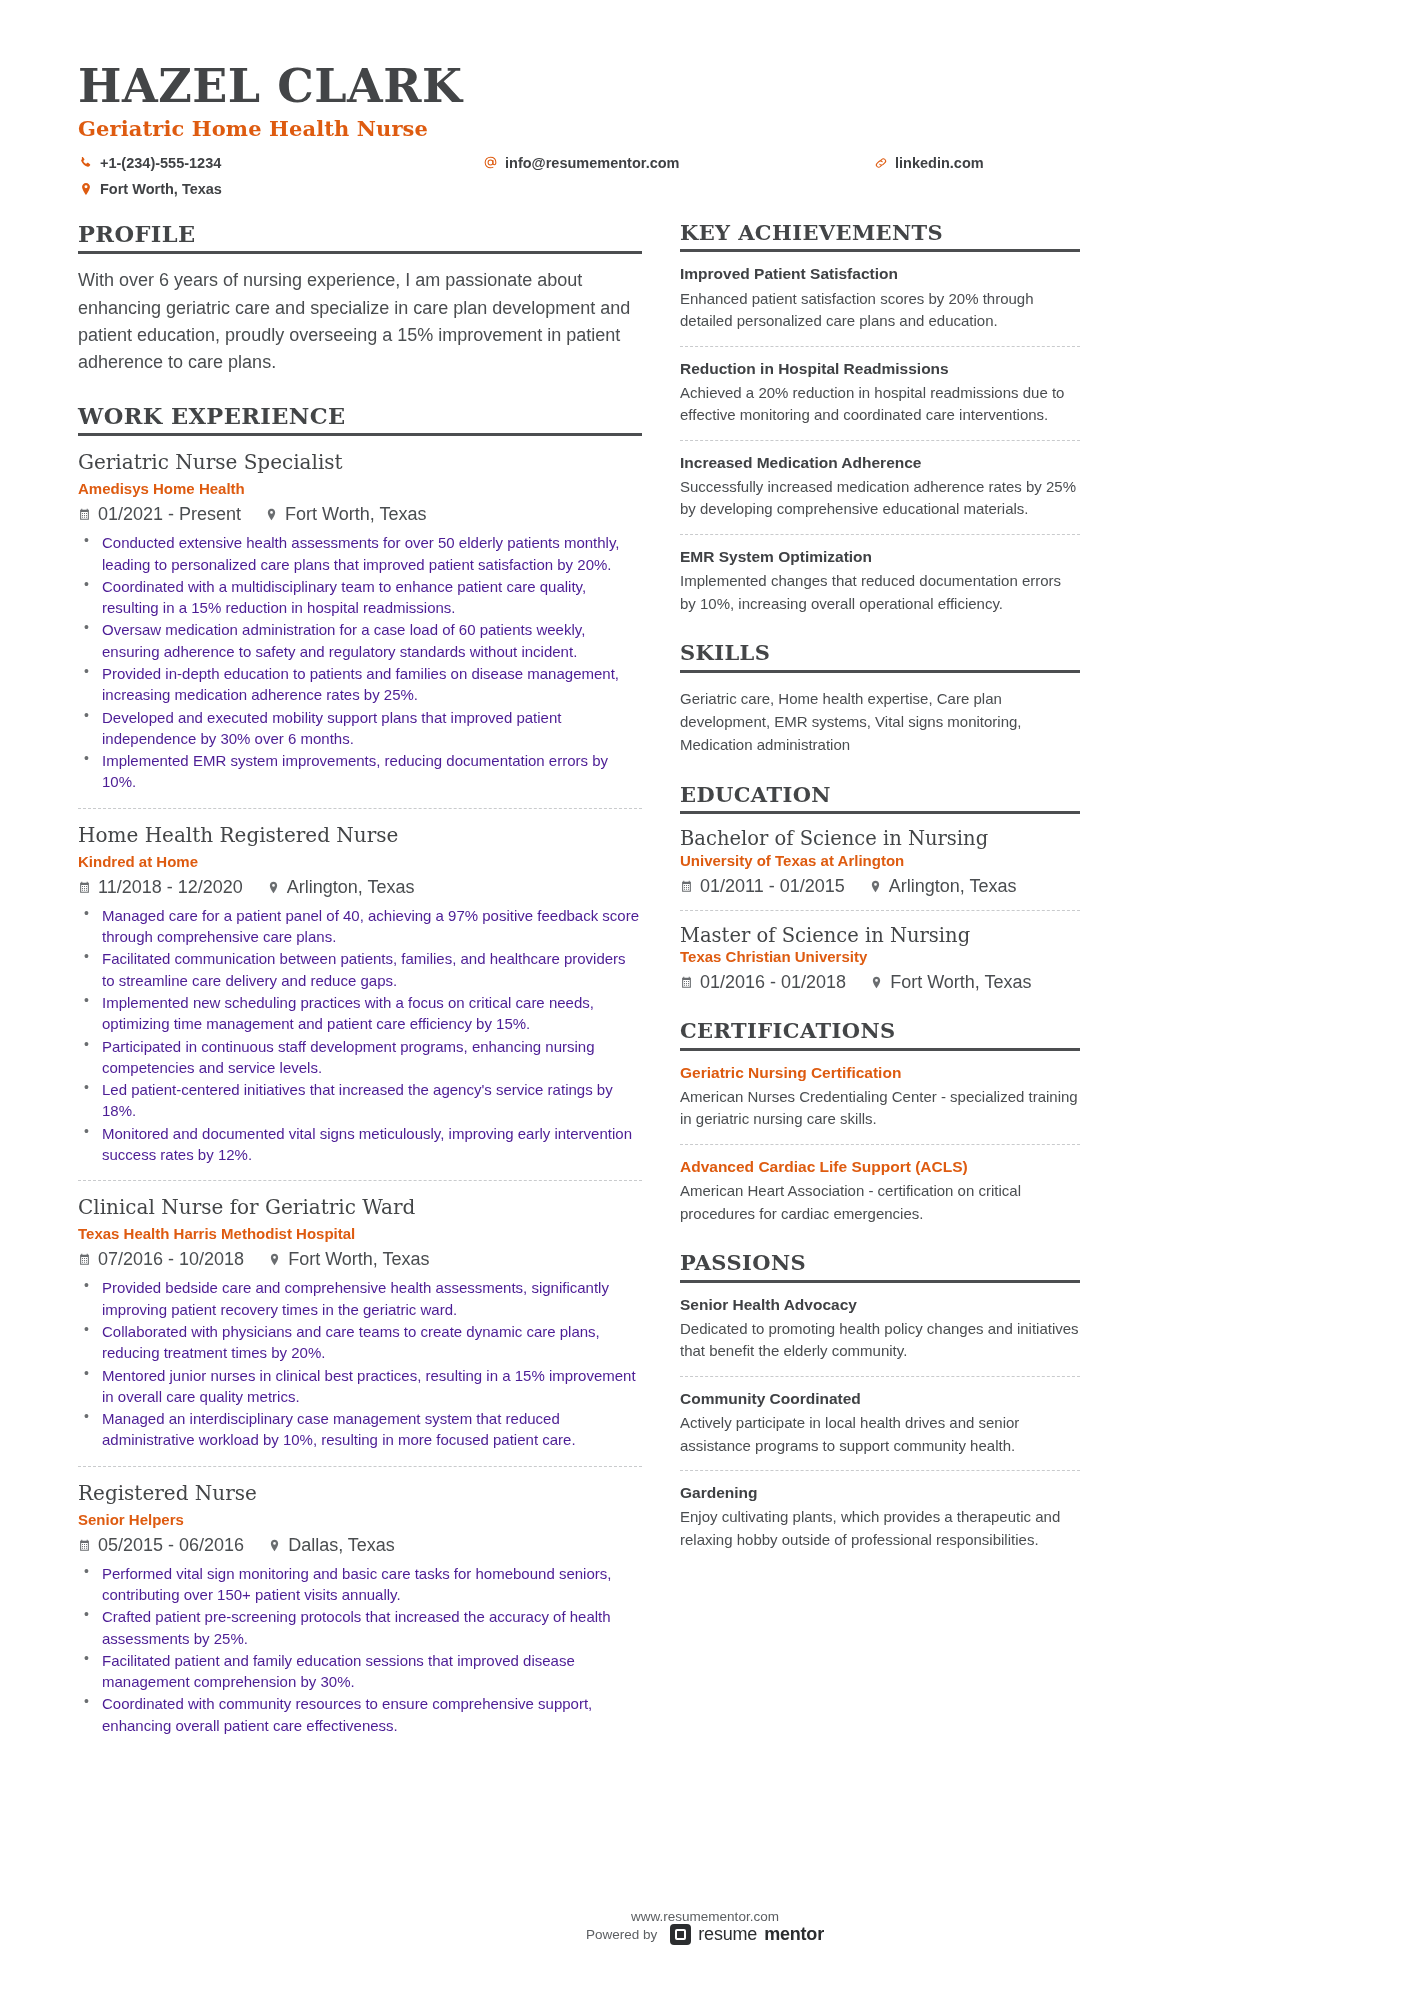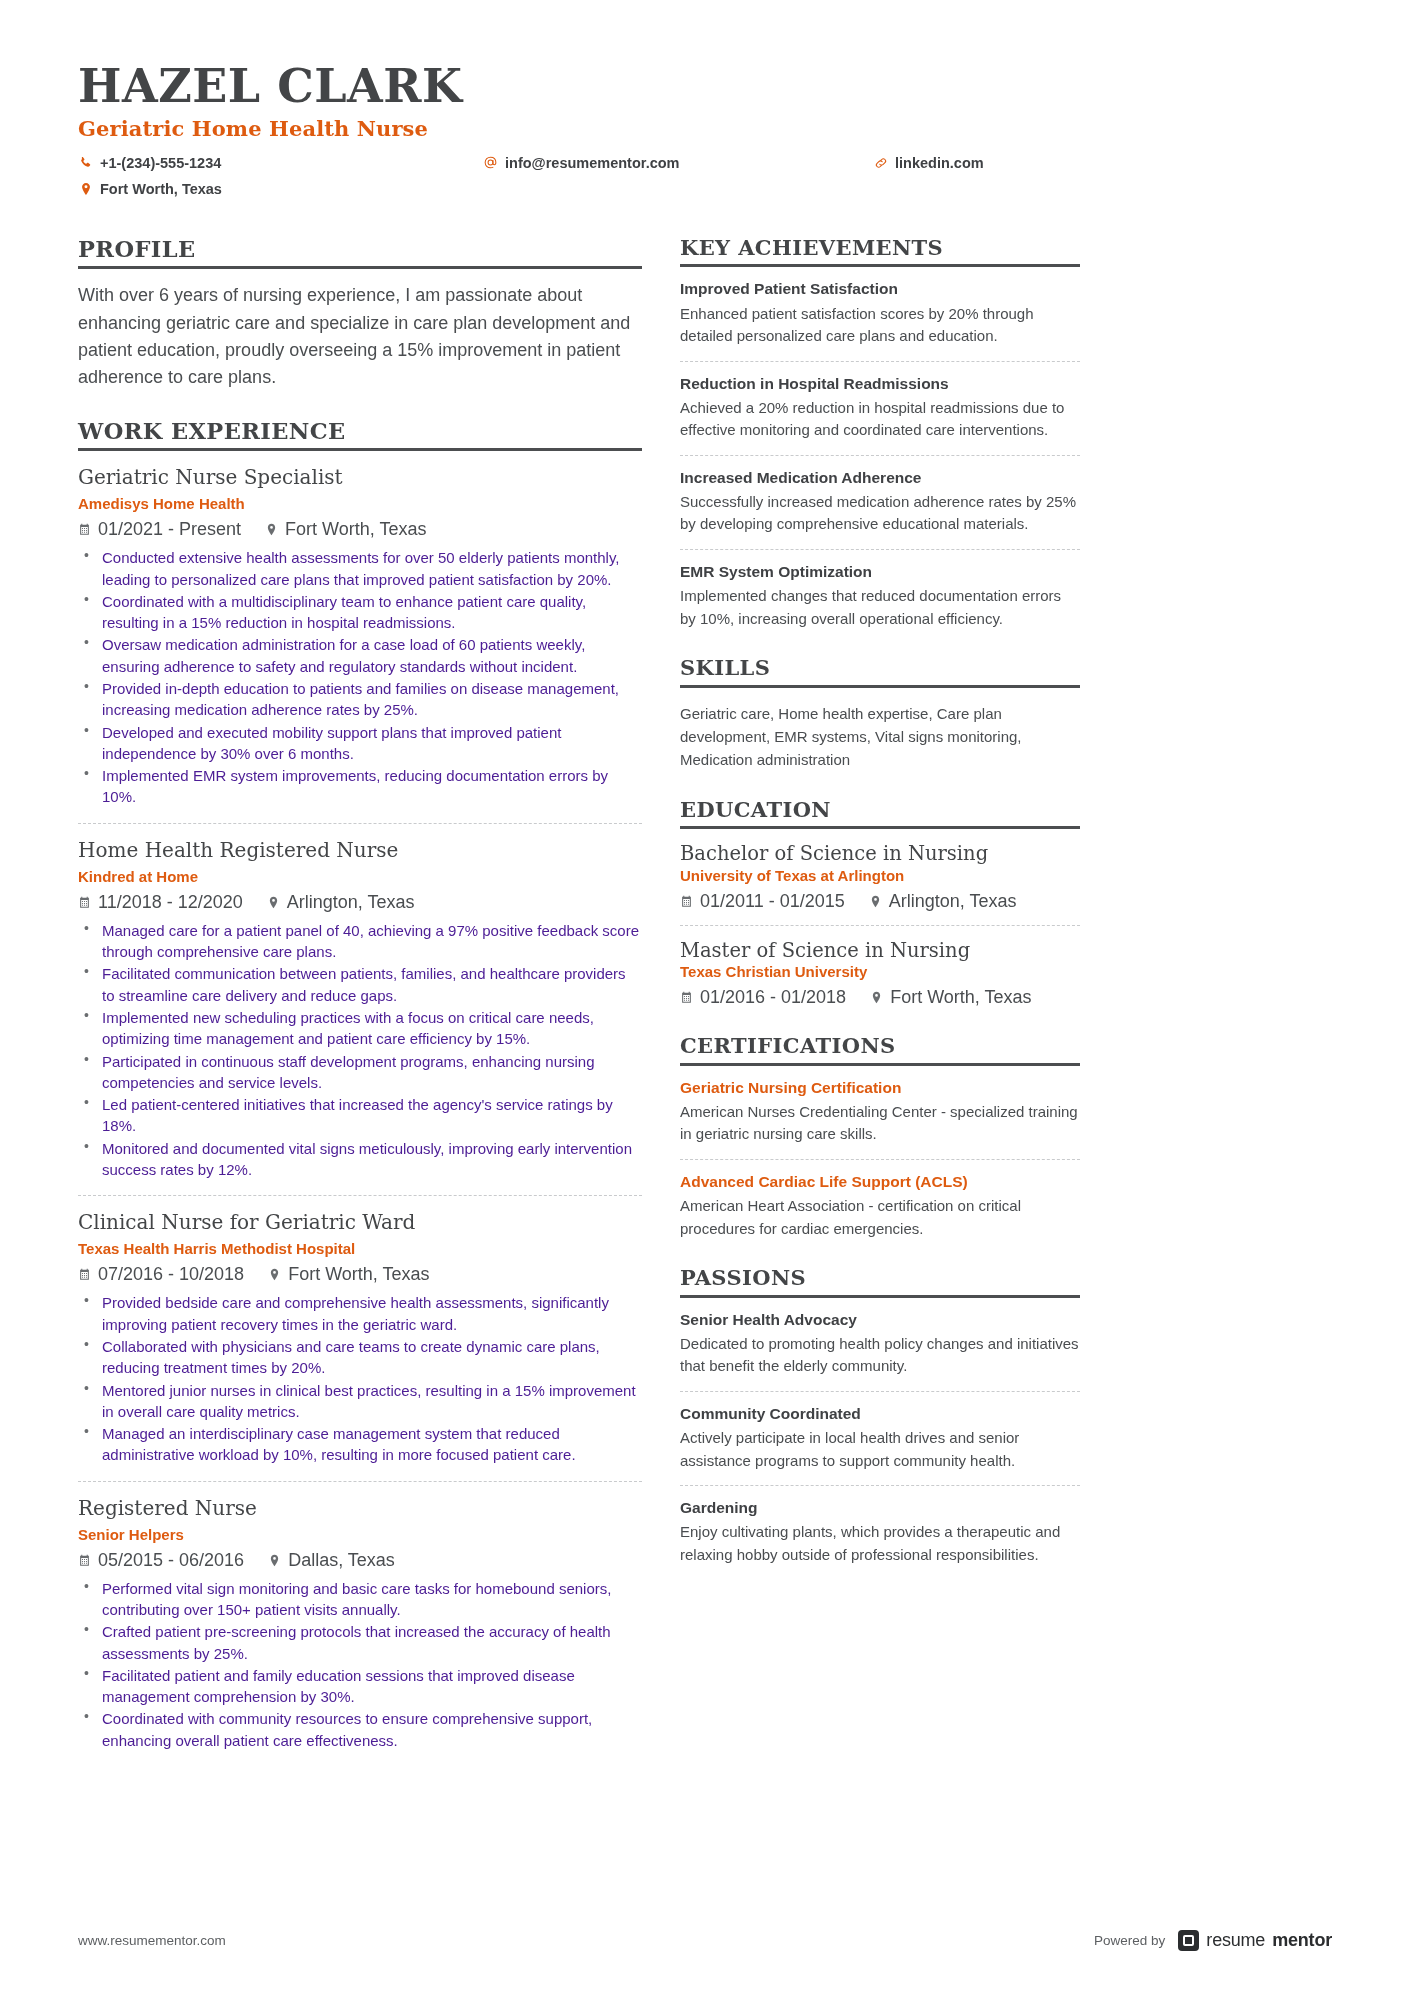--- a/index.html
+++ b/index.html
@@ -12,21 +12,21 @@
   }
   .page {
     position: relative;
     width: 1410px;
     height: 1995px;
     background: #fff;
     padding: 62px 78px 0 78px;
   }
 
   
-  .header { margin-bottom: 34px; }
+  .header { margin-bottom: 19px; }
   .name {
     font-family: "DejaVu Serif", serif;
     font-weight: bold;
     font-size: 46px;
     letter-spacing: 0.5px;
     color: #434547;
     line-height: 1.08;
   }
   .job-title {
     font-family: "DejaVu Serif", serif;
@@ -173,26 +173,27 @@
     line-height: 1.55;
     color: #4a4d50;
     margin-top: 14px;
   }
 
   
   .footer {
     position: absolute;
     left: 78px;
     right: 78px;
-    bottom: 44px;
+    bottom: 50px;
     display: flex;
     align-items: center;
     justify-content: space-between;
     font-size: 13.5px;
     color: #5c5f62;
+    flex-direction: column;
   }
   .powered {
     display: flex;
     align-items: center;
     gap: 13px;
   }
   .logo {
     display: flex;
     align-items: center;
     gap: 7px;

